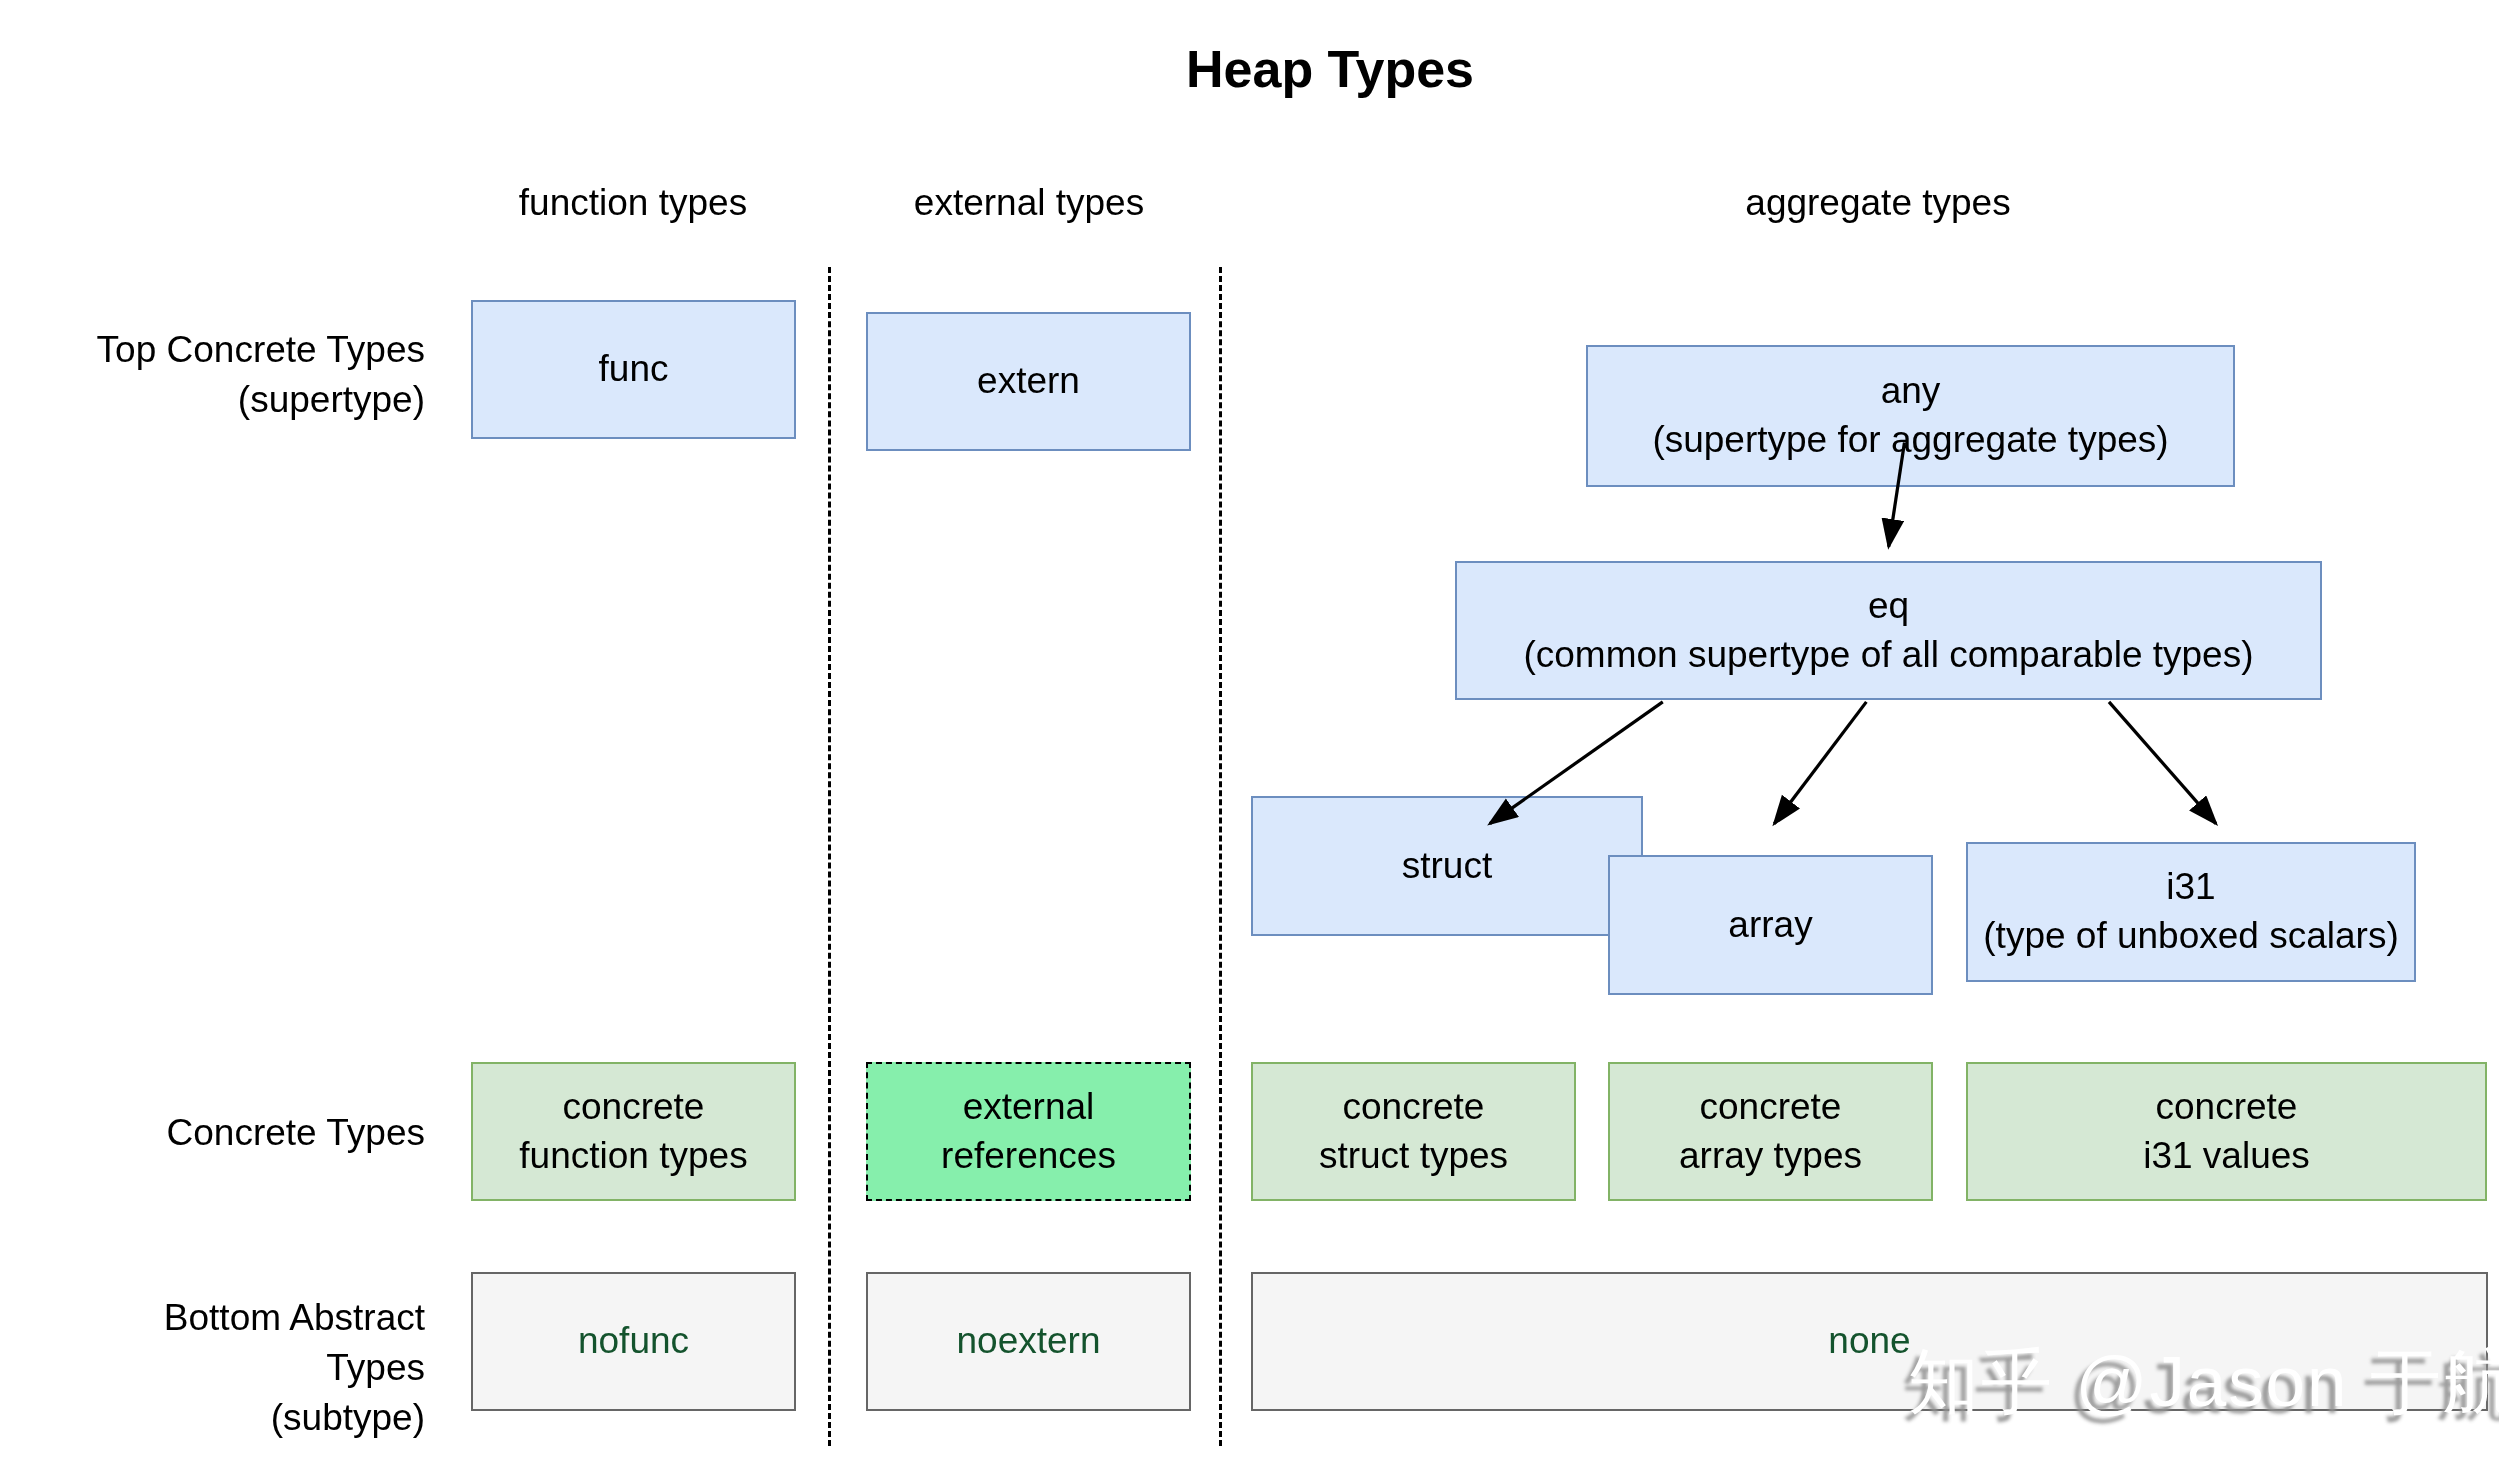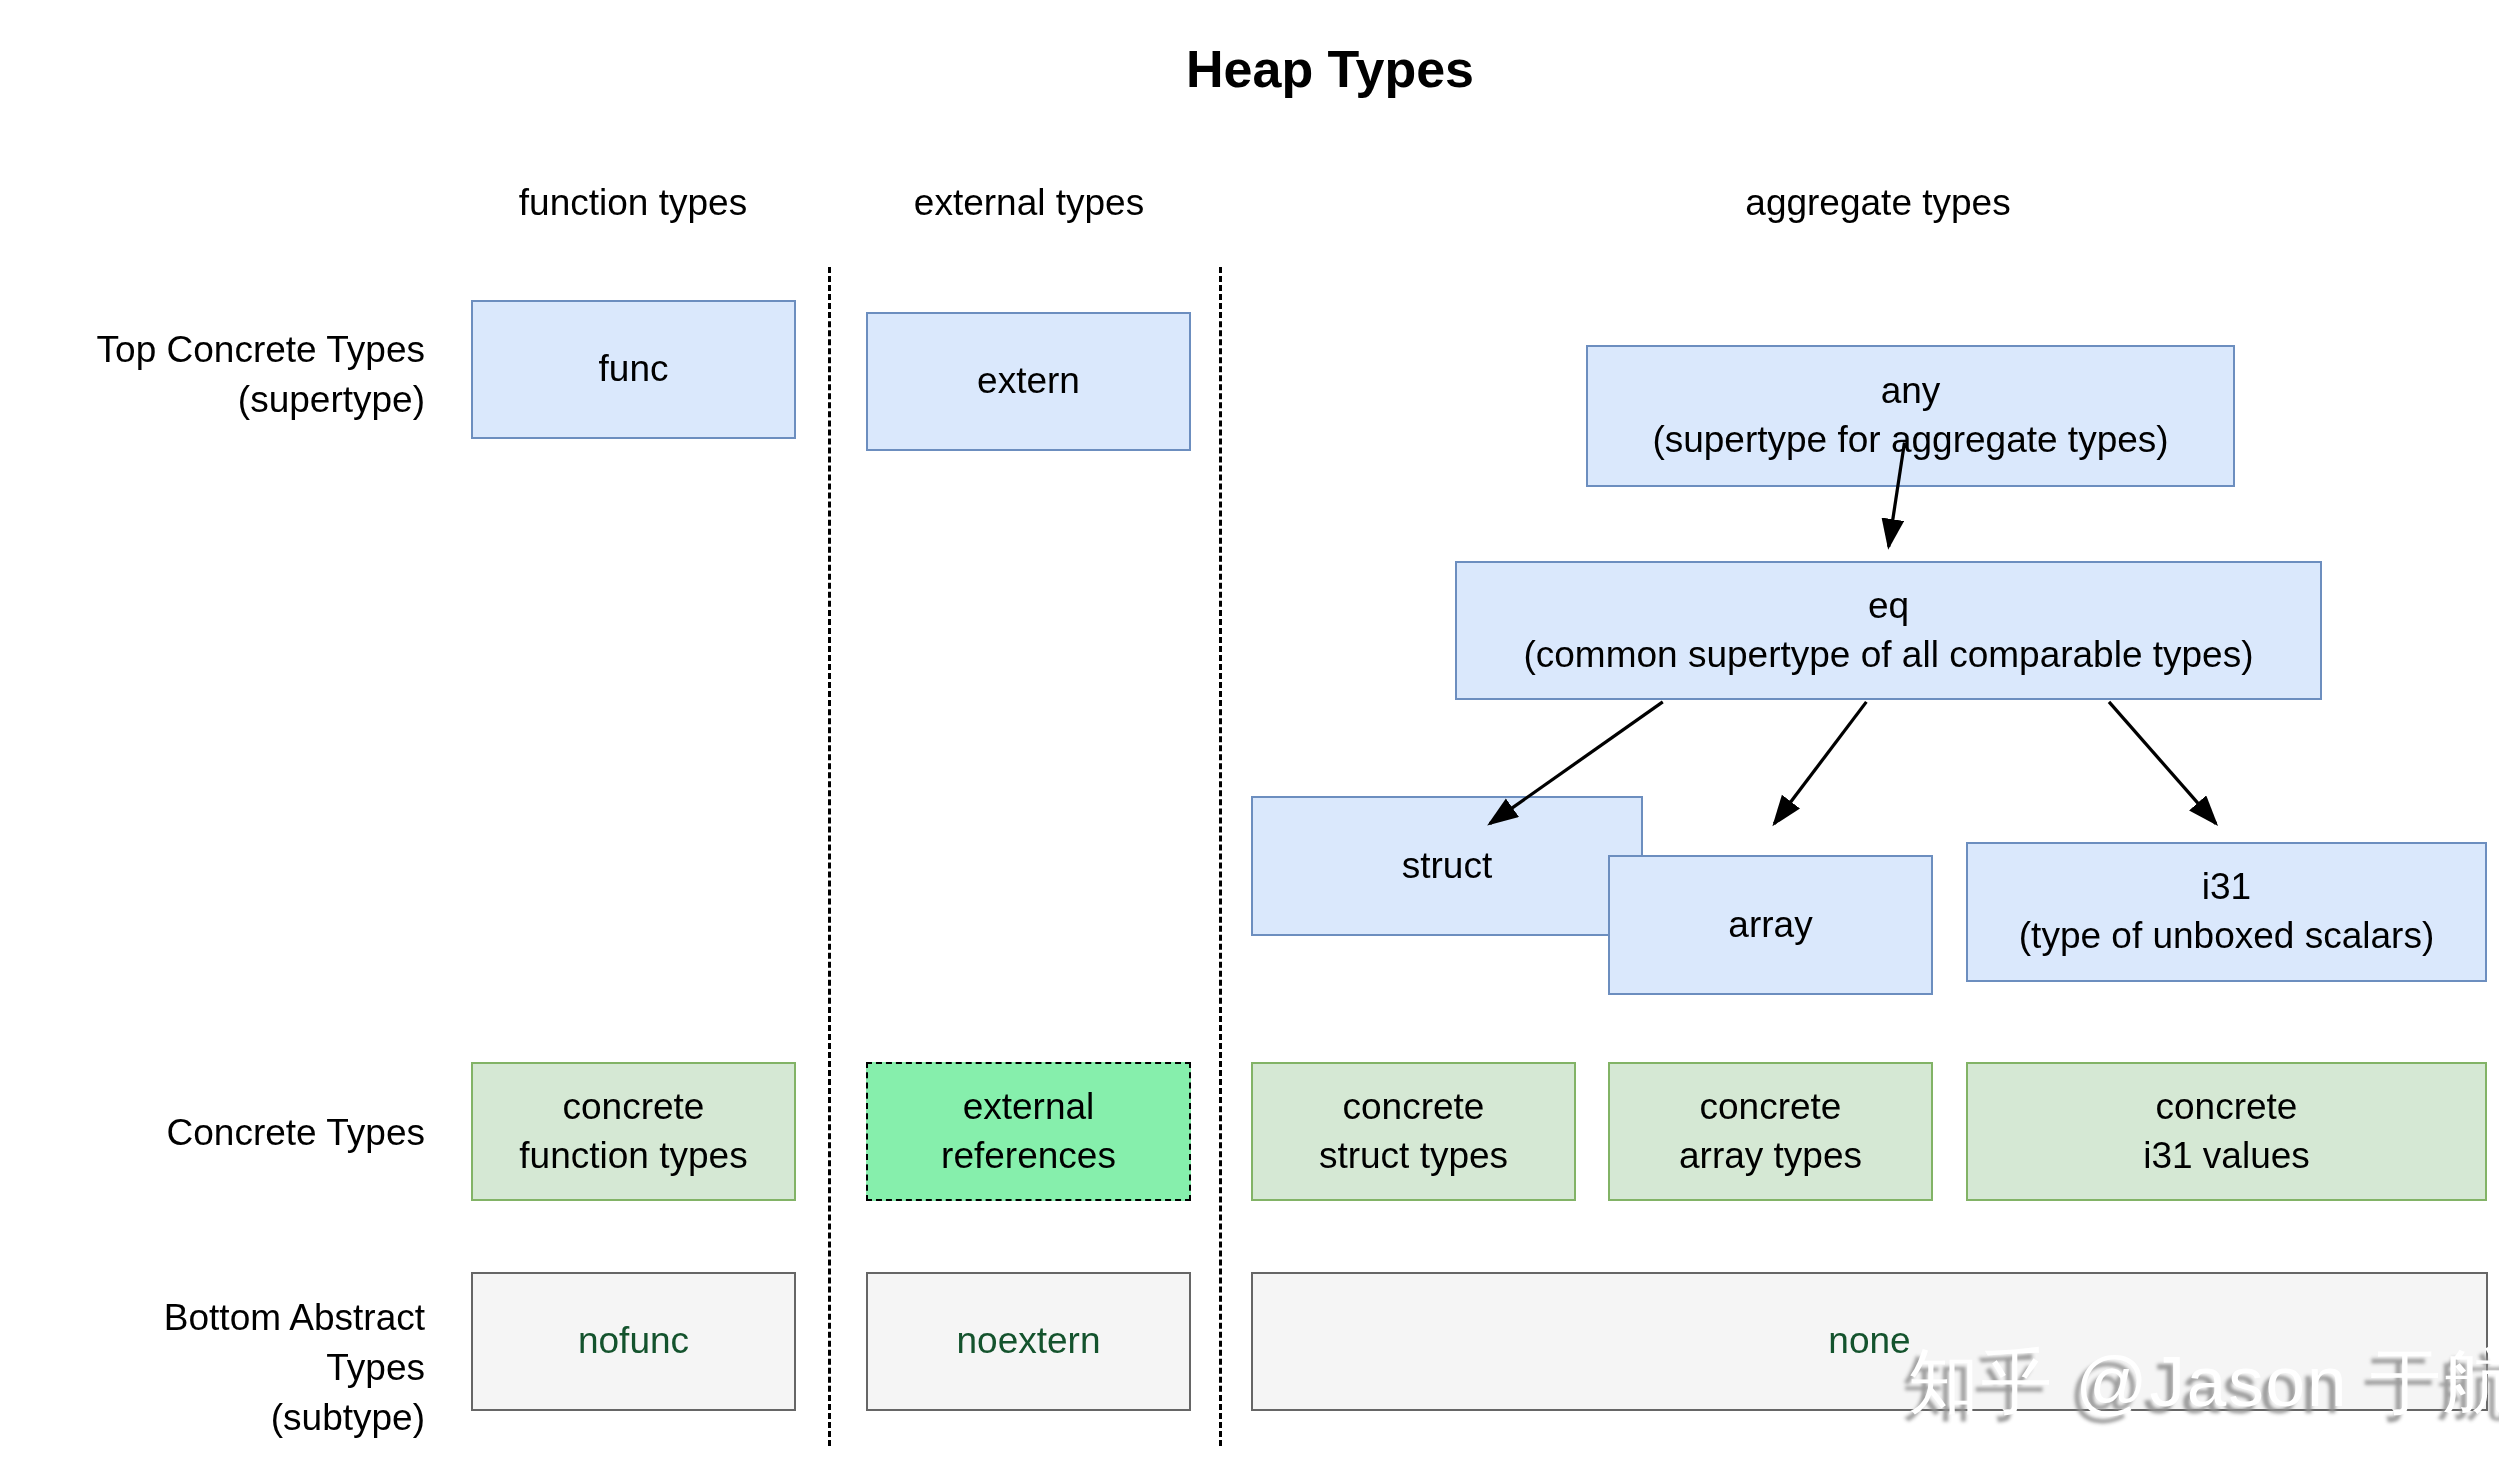--- a/index.html
+++ b/index.html
@@ -79,21 +79,21 @@
 
   
   .box.func   { left: 471px;  top: 300px; width: 325px; height: 139px; }
   .box.extern { left: 866px;  top: 312px; width: 325px; height: 139px; }
   .box.any    { left: 1586px; top: 300px; width: 649px; height: 142px; margin-top: 45px; }
   
   .box.eq     { left: 1455px; top: 561px; width: 867px; height: 139px; }
   
   .box.struct { left: 1251px; top: 796px; width: 392px; height: 140px; }
   .box.array  { left: 1608px; top: 842px; width: 325px; height: 140px; margin-top: 13px; }
-  .box.i31    { left: 1966px; top: 842px; width: 521px; height: 140px; }
+  .box.i31    { left: 1966px; top: 842px; width: 450px; height: 140px; }
   
   .box.cfunc   { left: 471px;  top: 1062px; width: 325px; height: 139px; }
   .box.extref  { left: 866px;  top: 1062px; width: 325px; height: 139px; }
   .box.cstruct { left: 1251px; top: 1062px; width: 325px; height: 139px; }
   .box.carray  { left: 1608px; top: 1062px; width: 325px; height: 139px; }
   .box.ci31    { left: 1966px; top: 1062px; width: 521px; height: 139px; }
   
   .box.nofunc   { left: 471px;  top: 1272px; width: 325px;  height: 139px; }
   .box.noextern { left: 866px;  top: 1272px; width: 325px;  height: 139px; }
   .box.none     { left: 1251px; top: 1272px; width: 1237px; height: 139px; }

